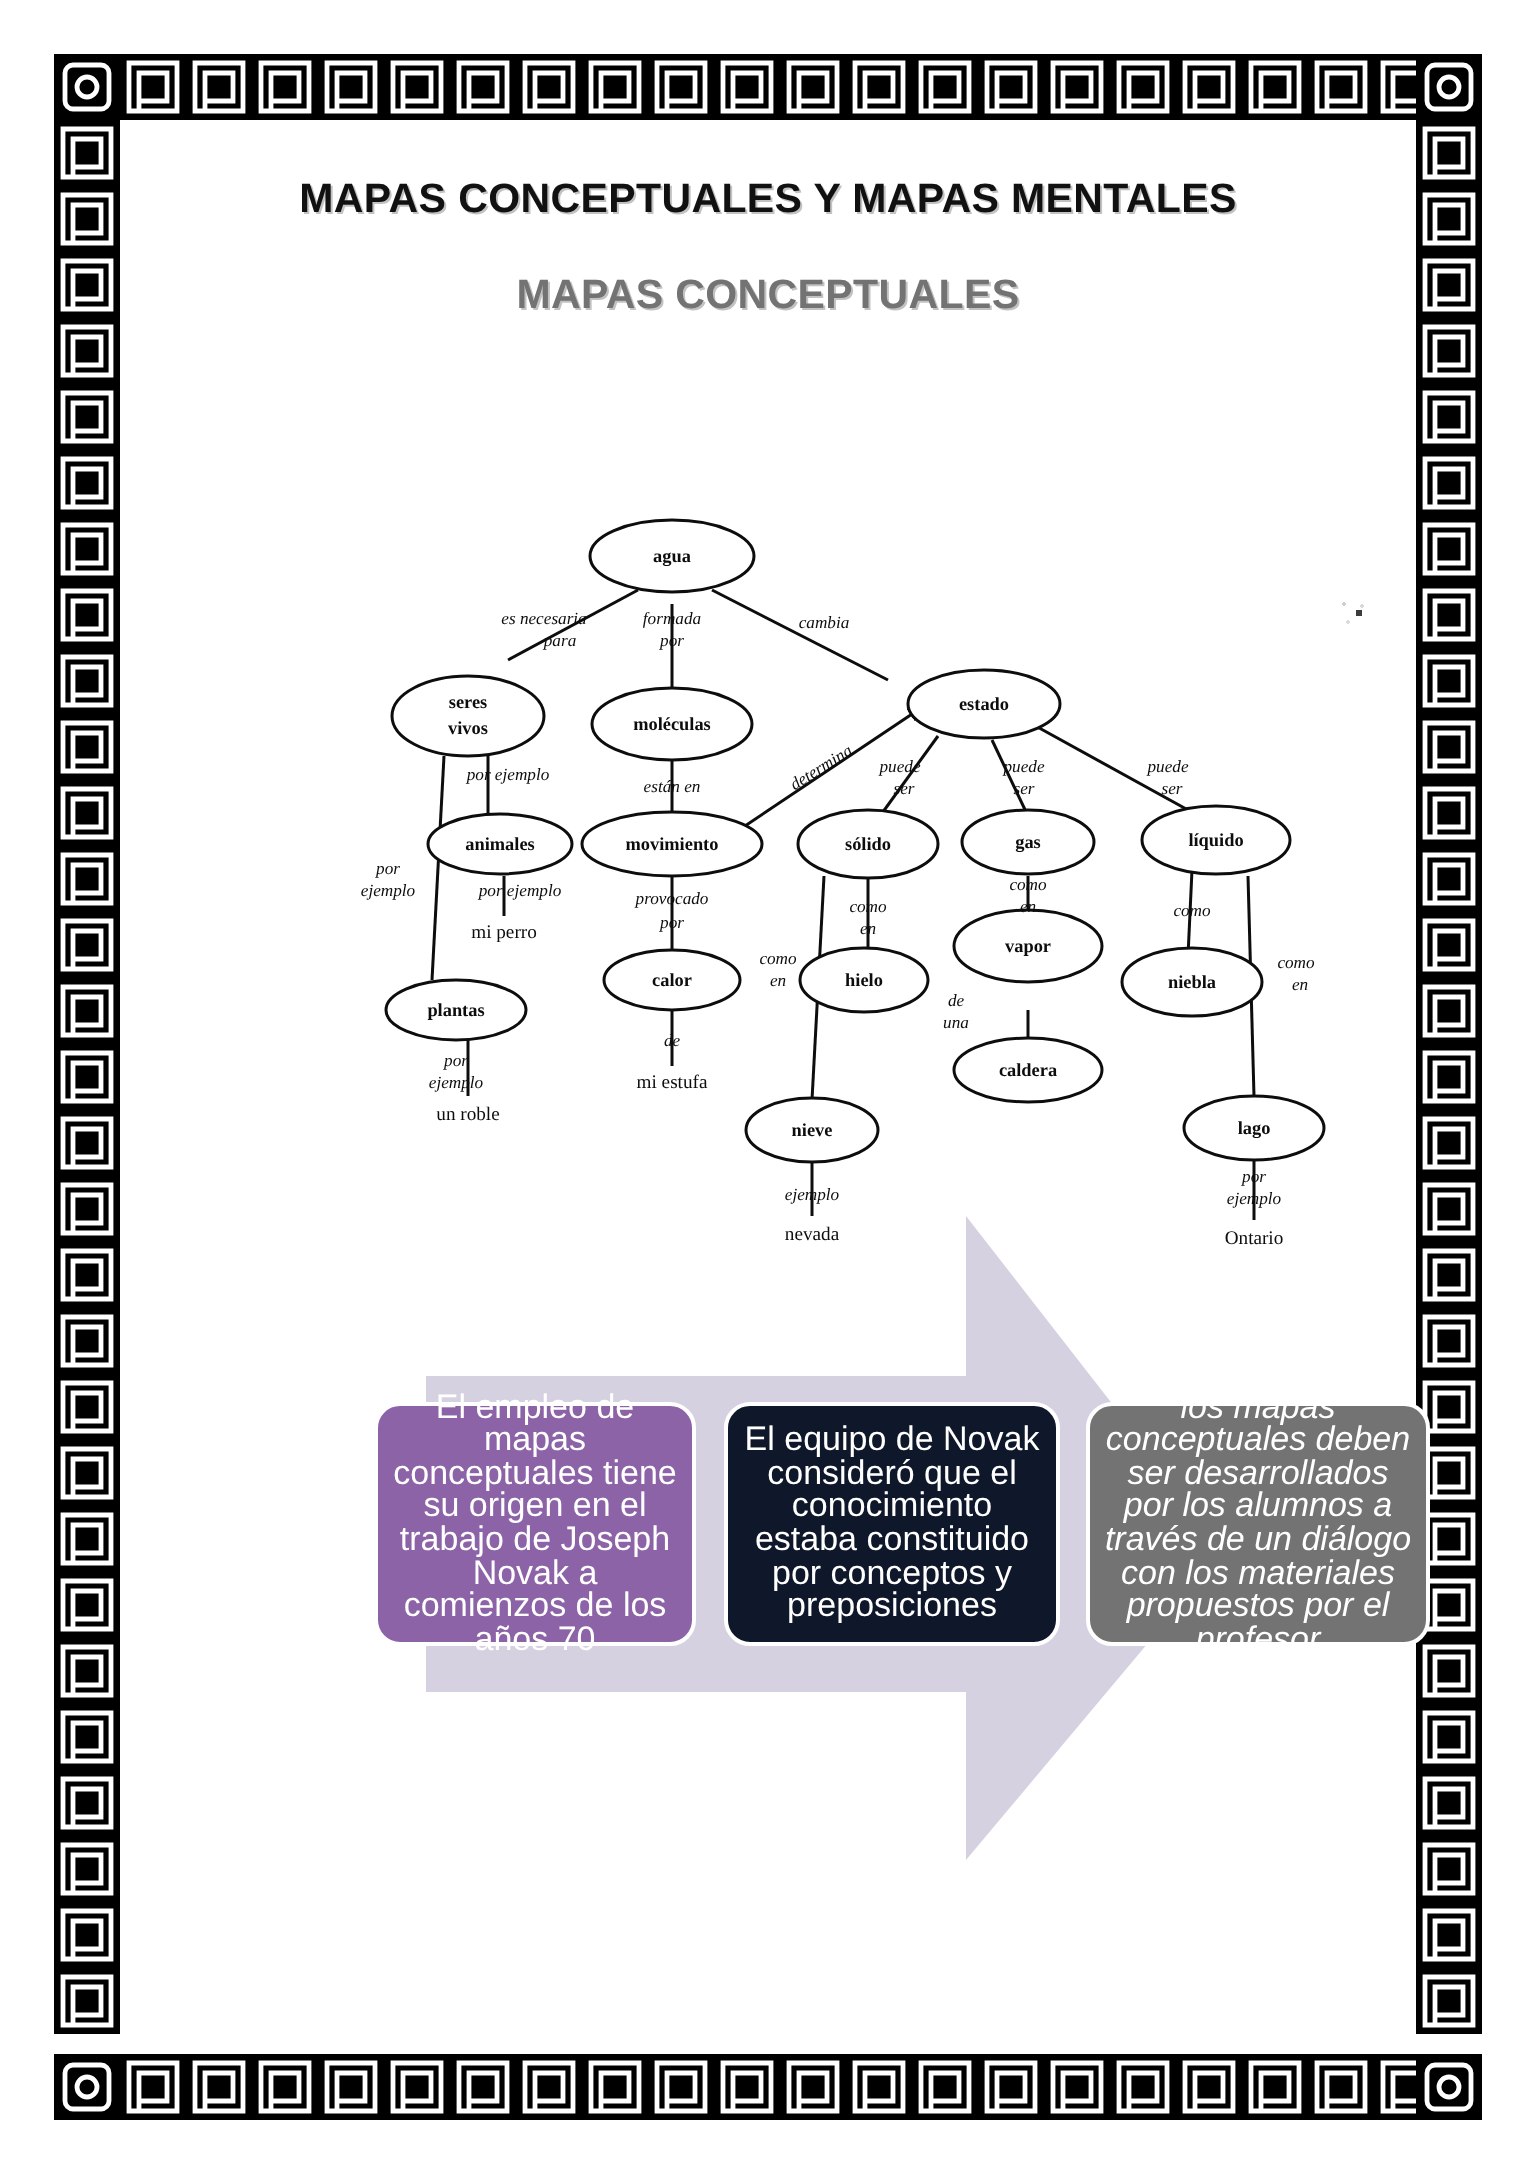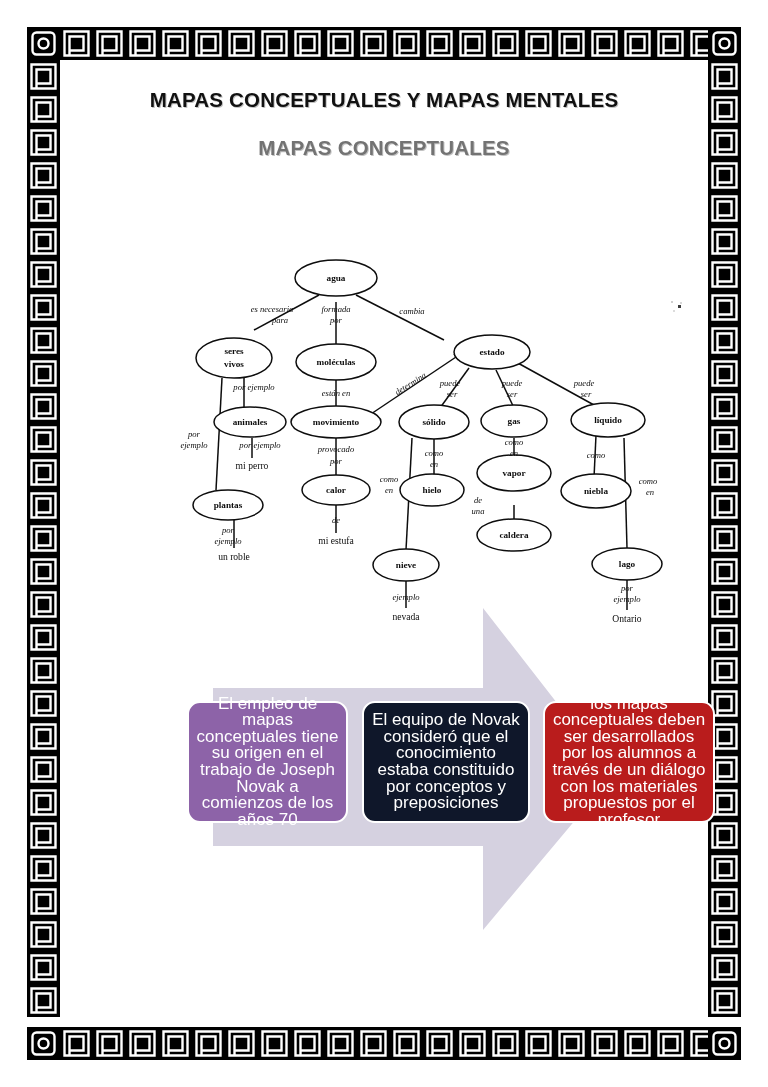--- a/index.html
+++ b/index.html
@@ -391,19 +391,19 @@
       </svg>
     </div>
 
     <div class="boxes">
       <div class="pbox" id="box1" style="background: rgb(141, 99, 168);">
         <span>El empleo de mapas conceptuales tiene su origen en el trabajo de Joseph Novak a comienzos de los años 70</span>
       </div>
       <div class="pbox" id="box2" style="background: #0f172a;">
         <span>El equipo de Novak consideró que el conocimiento estaba constituido por conceptos y preposiciones</span>
       </div>
-      <div class="pbox" id="box3" style="background: #b91c1c;">
+      <div class="pbox" id="box3" style="background: #737373; font-style: italic;">
         <span>los mapas conceptuales deben ser desarrollados por los alumnos a través de un diálogo con los materiales propuestos por el profesor</span>
       </div>
     </div>
 
   </div>
 </div>
 
 </body></html>

